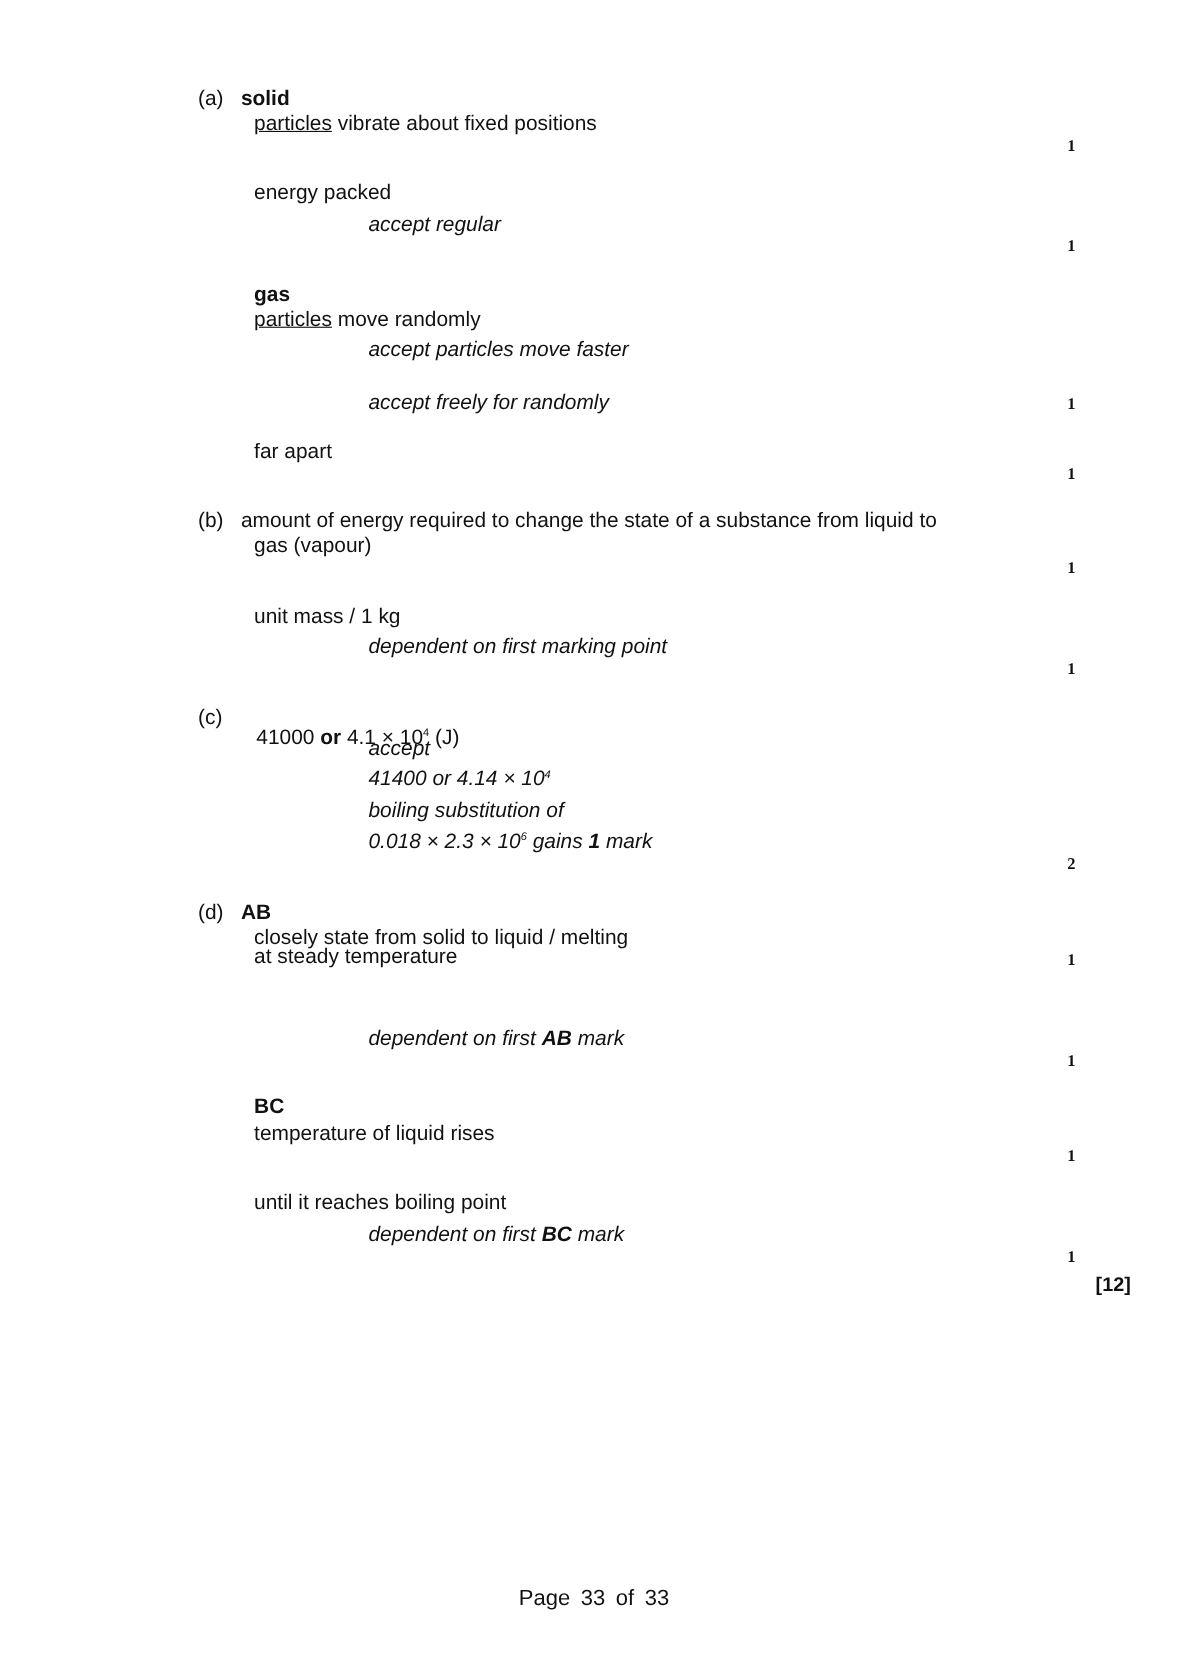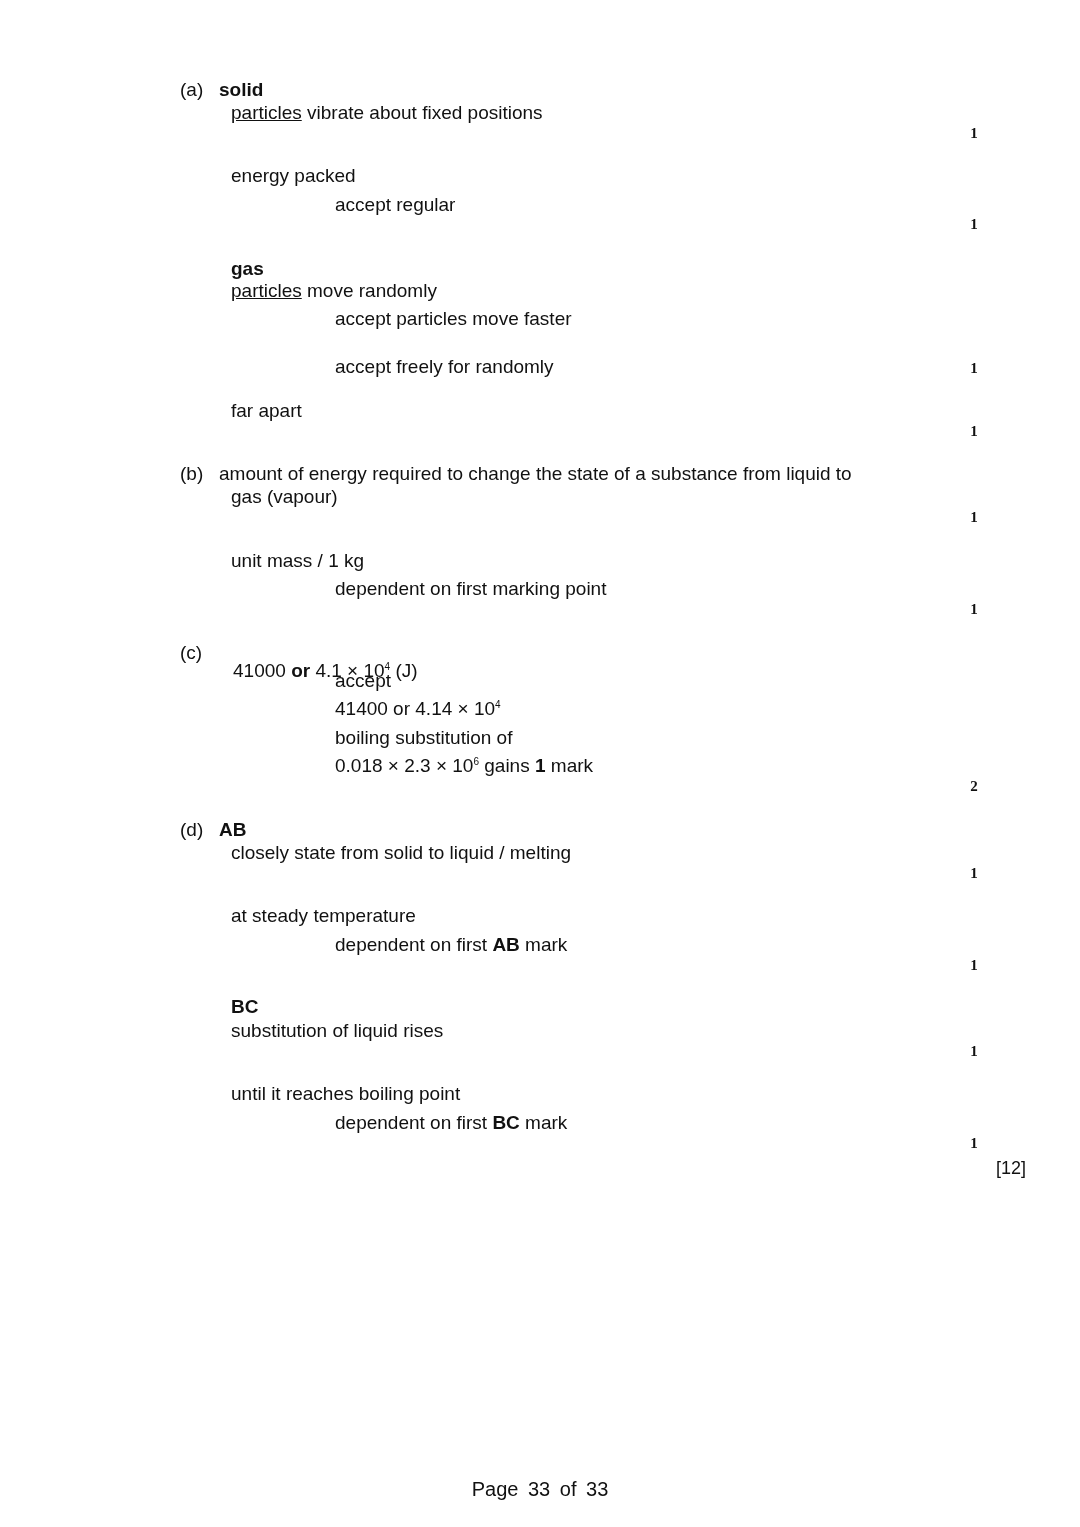--- a/index.html
+++ b/index.html
@@ -4,29 +4,29 @@
   <style>
     html, body { margin: 0; padding: 0; background: #ffffff; }
     body {
       width: 1080px; height: 1527px; position: relative; overflow: hidden;
       font-family: "Liberation Sans", sans-serif; color: #111111;
     }
     .t { position: absolute; font-size: 19px; line-height: 22px; white-space: nowrap; }
     .lbl { left: 180px; }
     .ans { left: 231px; }
     .ans2 { left: 219px; }
-    .note { left: 335px; }
+    .note { left: 335px; font-style: italic; }
     .b { font-weight: bold; }
     .u { text-decoration: underline; }
     .mark {
       position: absolute; left: 968px; width: 12px; text-align: center;
       font-family: "Liberation Serif", serif; font-weight: bold; font-size: 15px; line-height: 16px;
     }
-    .total { position: absolute; left: 996px; font-weight: normal; font-size: 18px; line-height: 22px; }
-    .footer { position: absolute; left: 0; width: 1080px; top: 1442px; text-align: center; font-size: 20px; line-height: 22px; margin-top: 36px; }
+    .total { position: absolute; left: 996px; font-weight: bold; font-size: 18px; line-height: 22px; }
+    .footer { position: absolute; left: 0; width: 1080px; top: 1442px; text-align: center; font-size: 20px; line-height: 22px; }
     .footer span { margin: 0 2px; }
     sup { font-size: 10px; vertical-align: 7px; line-height: 0; }
   </style>
 </head>
 <body>
 
 <div class="t lbl" style="top:79px">(a)</div>
 <div class="t ans2 b" style="top:79px">solid</div>
 <div class="t ans" style="top:102px"><span class="u">particles</span><span> vibrate about fixed positions</span></div>
 <div class="mark" style="top:125px">1</div>
@@ -59,26 +59,26 @@
 <div class="t note" style="top:698px"><span>41400 or 4.14 × 10</span><sup>4</sup></div>
 <div class="t note" style="top:727px">boiling substitution of</div>
 <div class="t note" style="top:755px"><span>0.018 × 2.3 × 10</span><sup>6</sup><span> gains </span><span class="b">1</span><span> mark</span></div>
 <div class="mark" style="top:778px">2</div>
 
 <div class="t lbl" style="top:819px">(d)</div>
 <div class="t ans2 b" style="top:819px">AB</div>
 <div class="t ans" style="top:842px">closely state from solid to liquid / melting</div>
 <div class="mark" style="top:865px">1</div>
 
-<div class="t ans" style="top:905px">at steady temperature</div>
+<div class="t ans" style="top:859px">at steady temperature</div>
 <div class="t note" style="top:934px"><span>dependent on first </span><span class="b">AB</span><span> mark</span></div>
 <div class="mark" style="top:957px">1</div>
 
 <div class="t ans b" style="top:996px">BC</div>
-<div class="t ans" style="top:1020px">substitution of liquid rises</div>
+<div class="t ans" style="top:1020px">temperature of liquid rises</div>
 <div class="mark" style="top:1043px">1</div>
 
 <div class="t ans" style="top:1083px">until it reaches boiling point</div>
 <div class="t note" style="top:1112px"><span>dependent on first </span><span class="b">BC</span><span> mark</span></div>
 <div class="mark" style="top:1135px">1</div>
 
 <div class="total" style="top:1157px">[12]</div>
 
 <div class="footer">
   <span>Page</span>

